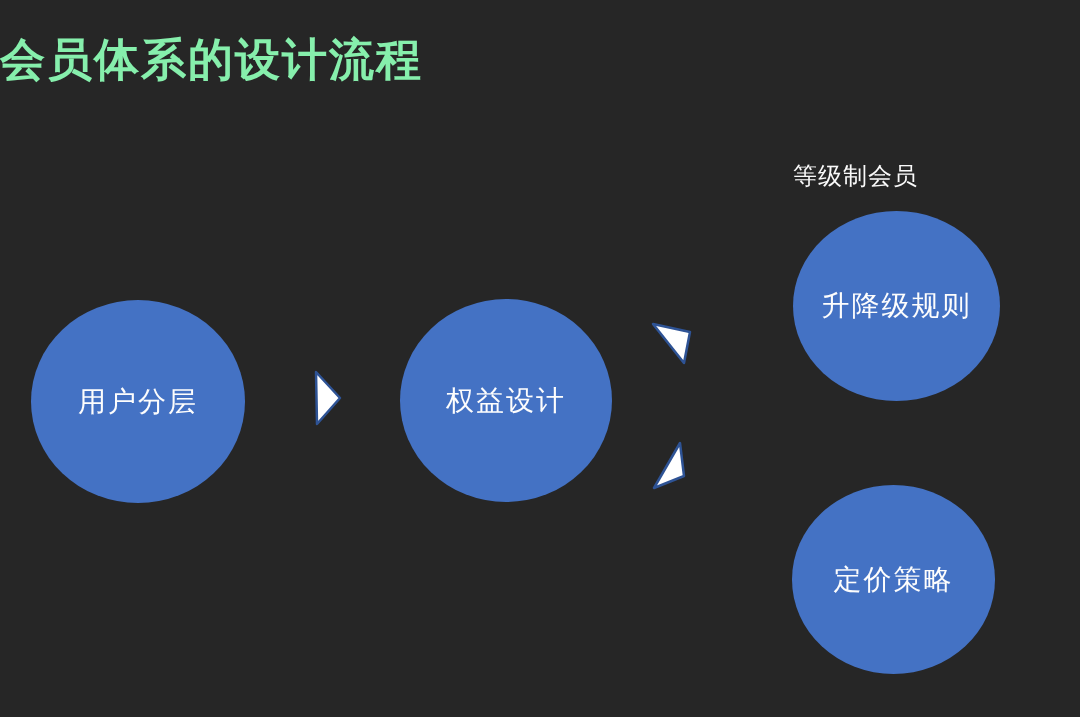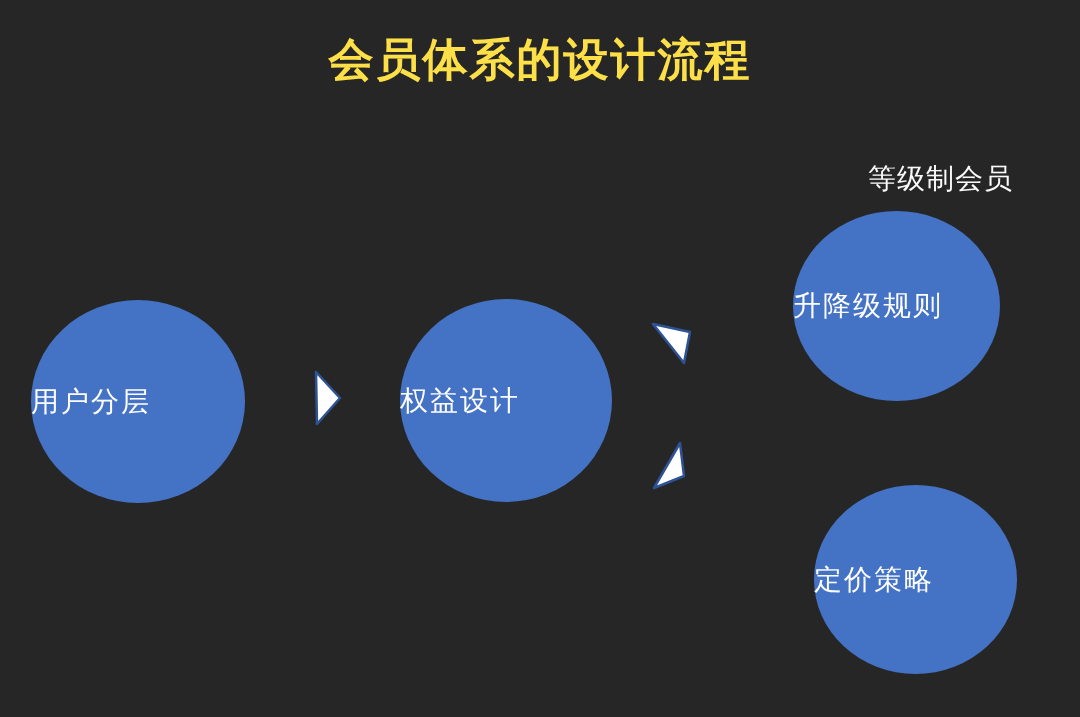--- a/index.html
+++ b/index.html
@@ -7,49 +7,49 @@
     position:relative;
     width:1080px;height:717px;
     background:#262626;
     overflow:hidden;
     font-family:"Liberation Sans", sans-serif;
   }
   .title{
     position:absolute;
     left:0;top:34px;width:1080px;
     margin:0;
-    text-align:center;
-    color:#fde047;
+    color:#86efac;
     font-size:45px;
     font-weight:900;
     letter-spacing:2px;
     line-height:1.15;
   }
   .node{
     position:absolute;
     border-radius:50%;
     background:#4472C4;
     display:flex;
     align-items:center;
+    justify-content:center;
     color:#fdfdfd;
     font-size:28px;
     font-weight:500;
     letter-spacing:2px;
   }
   .node-user{    left:31px;  top:300px; width:214px; height:203px;}
   .node-benefit{ left:400px; top:299px; width:212px; height:203px;}
   .node-rules{   left:793px; top:211px; width:207px; height:190px;}
-  .node-pricing{ left:814px; top:485px; width:203px; height:189px;}
+  .node-pricing{ left:792px; top:485px; width:203px; height:189px;}
   .group-label{
     position:absolute;
     color:#fafafa;
-    font-size:28px;
+    font-size:24px;
     font-weight:500;
     letter-spacing:1px;
-    text-align:right;
+    text-align:left;
     width:220px;
   }
   .group-label-tiered{ left:793px; top:160px;}
   .group-label-paid{   left:788px; top:440px;}
   .connector-layer{
     position:absolute;
     left:0;top:0;width:1080px;height:717px;
   }
   .connector-layer polygon{
     fill:#ffffff;

